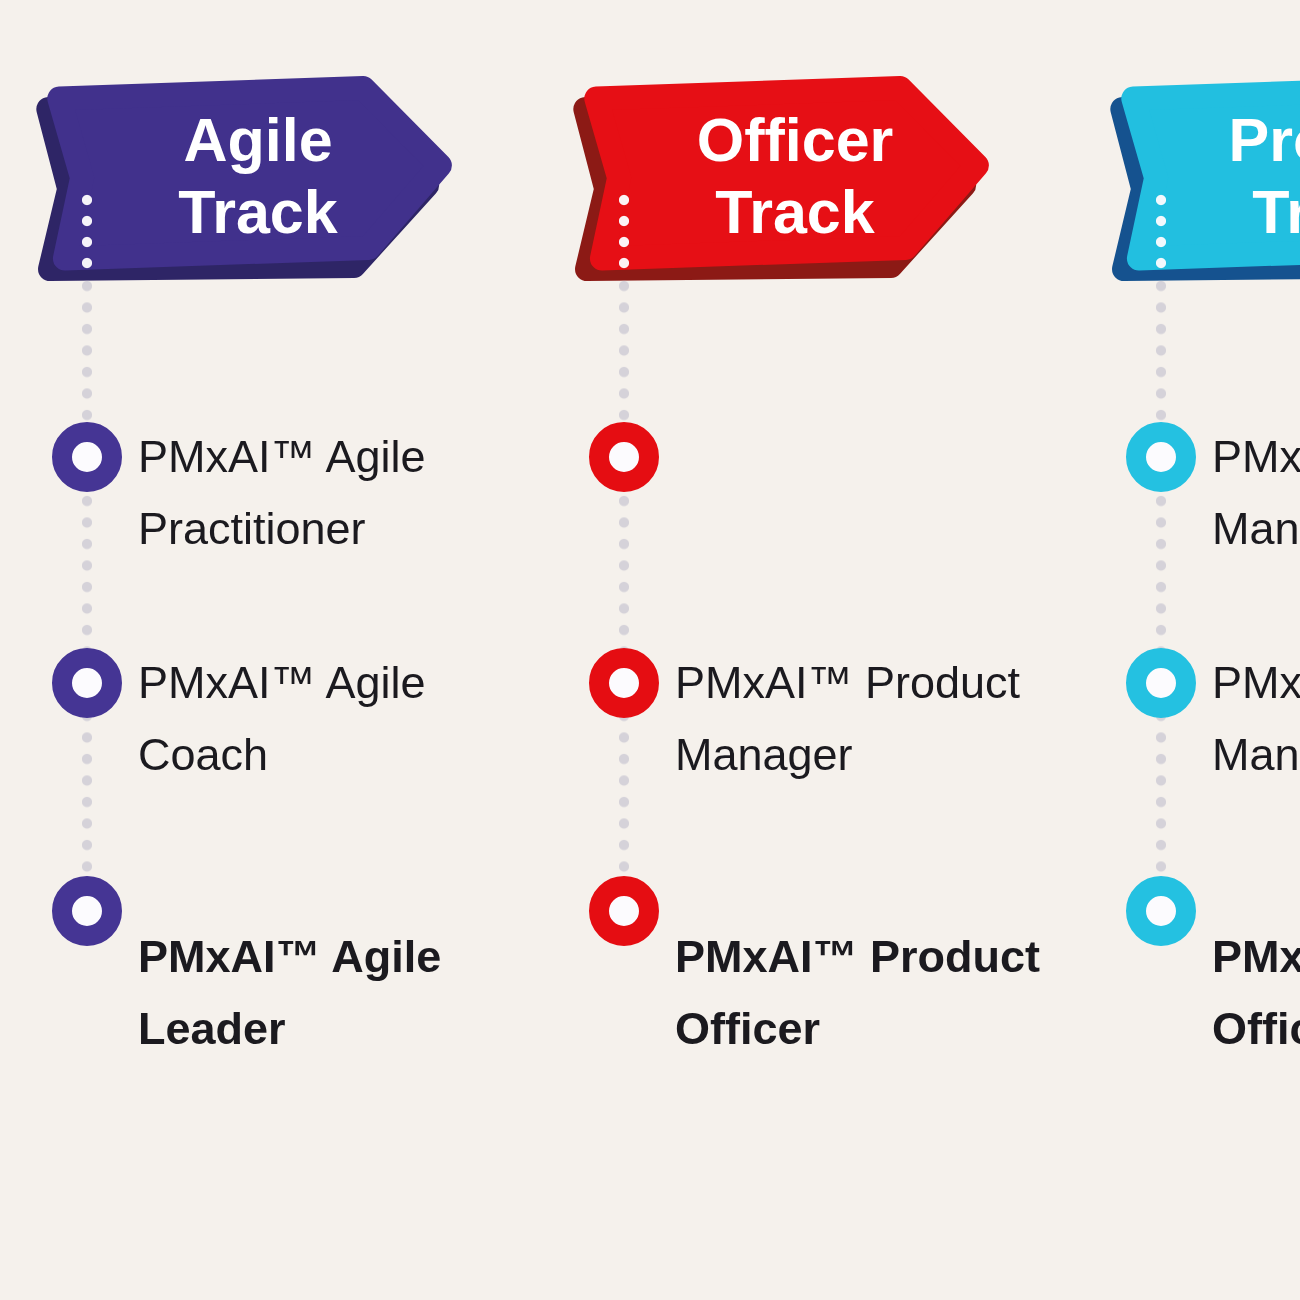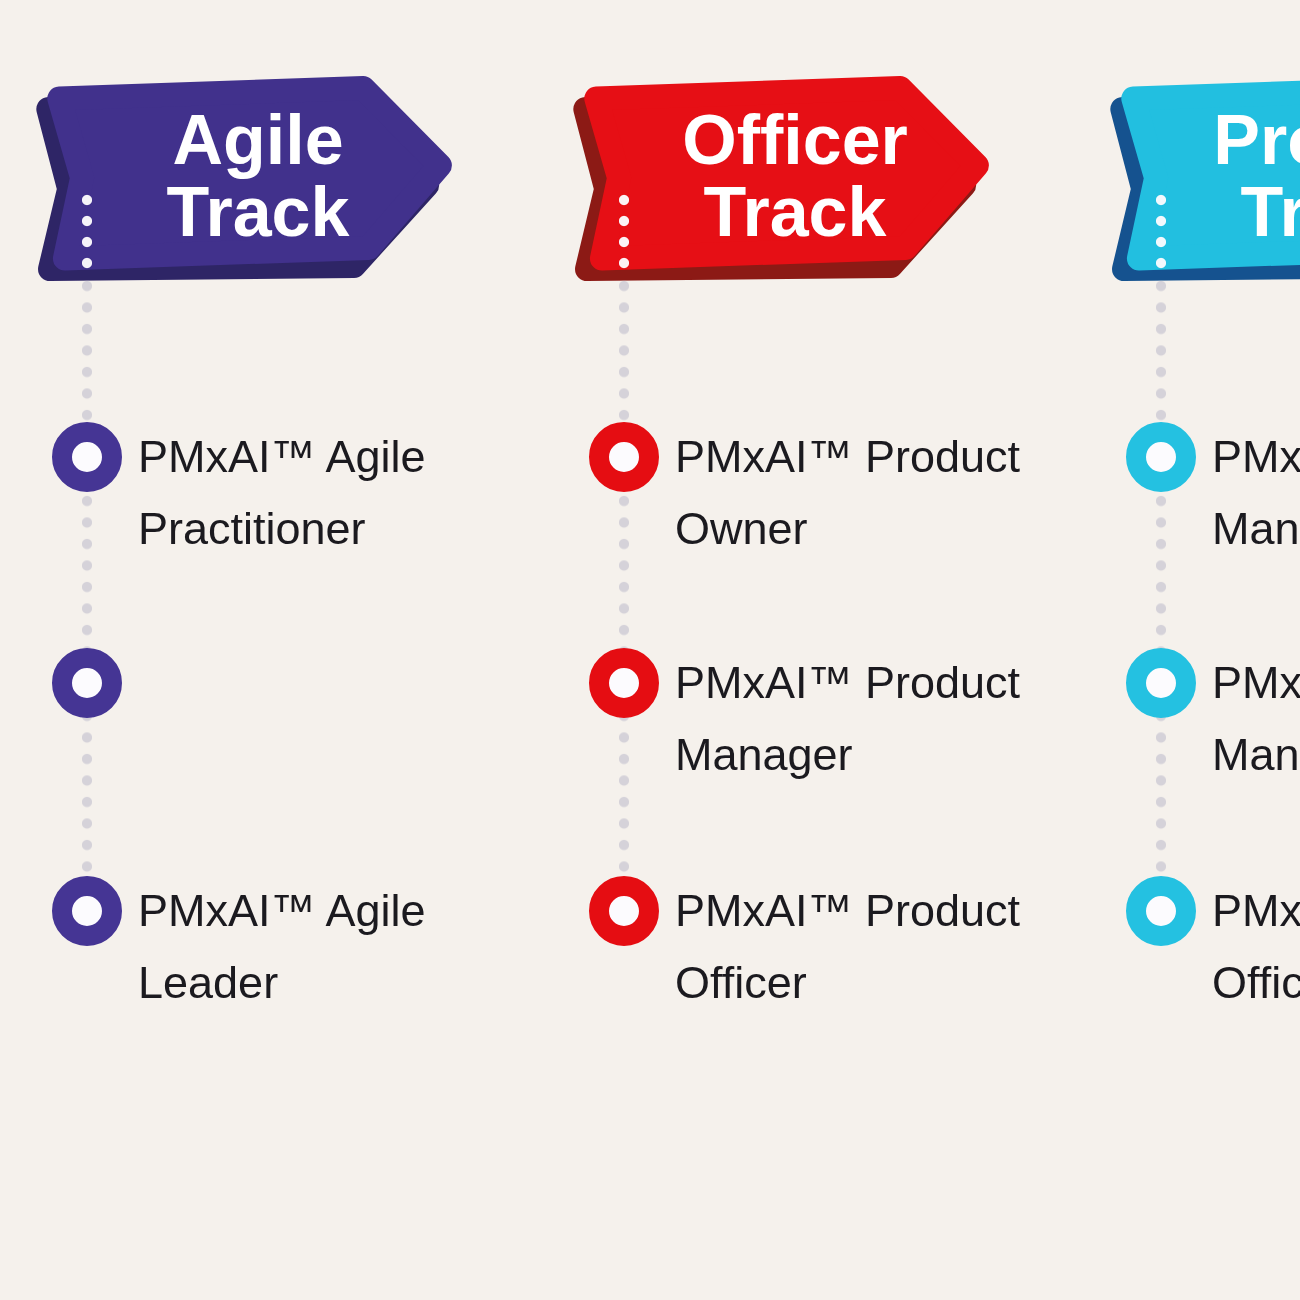--- a/index.html
+++ b/index.html
@@ -35,21 +35,21 @@
     stroke: currentColor;
     stroke-width: 24;
     stroke-linejoin: round;
   }
   .banner-title {
     position: absolute;
     left: 8px;
     top: 104px;
     width: 400px;
     text-align: center;
-    font-size: 70px;
+    font-size: 61px;
     line-height: 72px;
     font-weight: 700;
     color: #ffffff;
     z-index: 2;
   }
   .dots {
     position: absolute;
     width: 10px;
     background-repeat: repeat-y;
   }
@@ -87,21 +87,21 @@
     position: absolute;
     left: 88px;
     width: 430px;
     font-size: 45px;
     line-height: 72px;
     color: #1b1a1f;
     z-index: 2;
   }
   .item-1 { top: 421px; }
   .item-2 { top: 647px; }
-  .item-3 { top: 875px; }
+  .item-3 { top: 921px; font-weight: bold; }
 </style>
 </head>
 <body>
 
 <div id="page">
 
   <section class="track track-1">
     <svg class="banner-svg" viewBox="0 0 480 260">
       <g transform="rotate(-2 220 102)">
         <path transform="rotate(1.4 220 102) translate(-13,15)" d="M32,22 L336,22 L410,102 L336,182 L32,182 L52,102 Z" style="color: rgb(46, 37, 102);"></path>
@@ -111,40 +111,40 @@
     <div class="banner-title">
       <div>Agile</div>
       <div>Track</div>
     </div>
     <div class="dots dots-banner"></div>
     <div class="dots dots-main"></div>
     <div class="ring ring-1" style="border-color: rgb(69, 53, 148);"></div>
     <div class="ring ring-2" style="border-color: rgb(69, 53, 148);"></div>
     <div class="ring ring-3" style="border-color: rgb(69, 53, 148);"></div>
     <div class="item item-1">PMxAI™ Agile Practitioner</div>
+    <div class="item item-2">PMxAI™ Agile Coach</div>
     <div class="item item-3">PMxAI™ Agile Leader</div>
   </section>
 
   <section class="track track-2">
     <svg class="banner-svg" viewBox="0 0 480 260">
       <g transform="rotate(-2 220 102)">
         <path transform="rotate(1.4 220 102) translate(-13,15)" d="M32,22 L336,22 L410,102 L336,182 L32,182 L52,102 Z" style="color: rgb(140, 26, 21);"></path>
         <path d="M32,22 L336,22 L410,102 L336,182 L32,182 L52,102 Z" style="color: rgb(230, 15, 21);"></path>
       </g>
     </svg>
     <div class="banner-title">
       <div>Officer</div>
       <div>Track</div>
     </div>
     <div class="dots dots-banner"></div>
     <div class="dots dots-main"></div>
     <div class="ring ring-1" style="border-color: rgb(229, 13, 18);"></div>
     <div class="ring ring-2" style="border-color: rgb(229, 13, 18);"></div>
     <div class="ring ring-3" style="border-color: rgb(229, 13, 18);"></div>
-    <div class="item item-1">PMxAI™ Product Owner</div>
     <div class="item item-2">PMxAI™ Product Manager</div>
     <div class="item item-3">PMxAI™ Product Officer</div>
   </section>
 
   <section class="track track-3">
     <svg class="banner-svg" viewBox="0 0 480 260">
       <g transform="rotate(-2 220 102)">
         <path transform="rotate(1.4 220 102) translate(-13,15)" d="M32,22 L336,22 L410,102 L336,182 L32,182 L52,102 Z" style="color: rgb(21, 82, 143);"></path>
         <path d="M32,22 L336,22 L410,102 L336,182 L32,182 L52,102 Z" style="color: rgb(34, 191, 224);"></path>
       </g>

